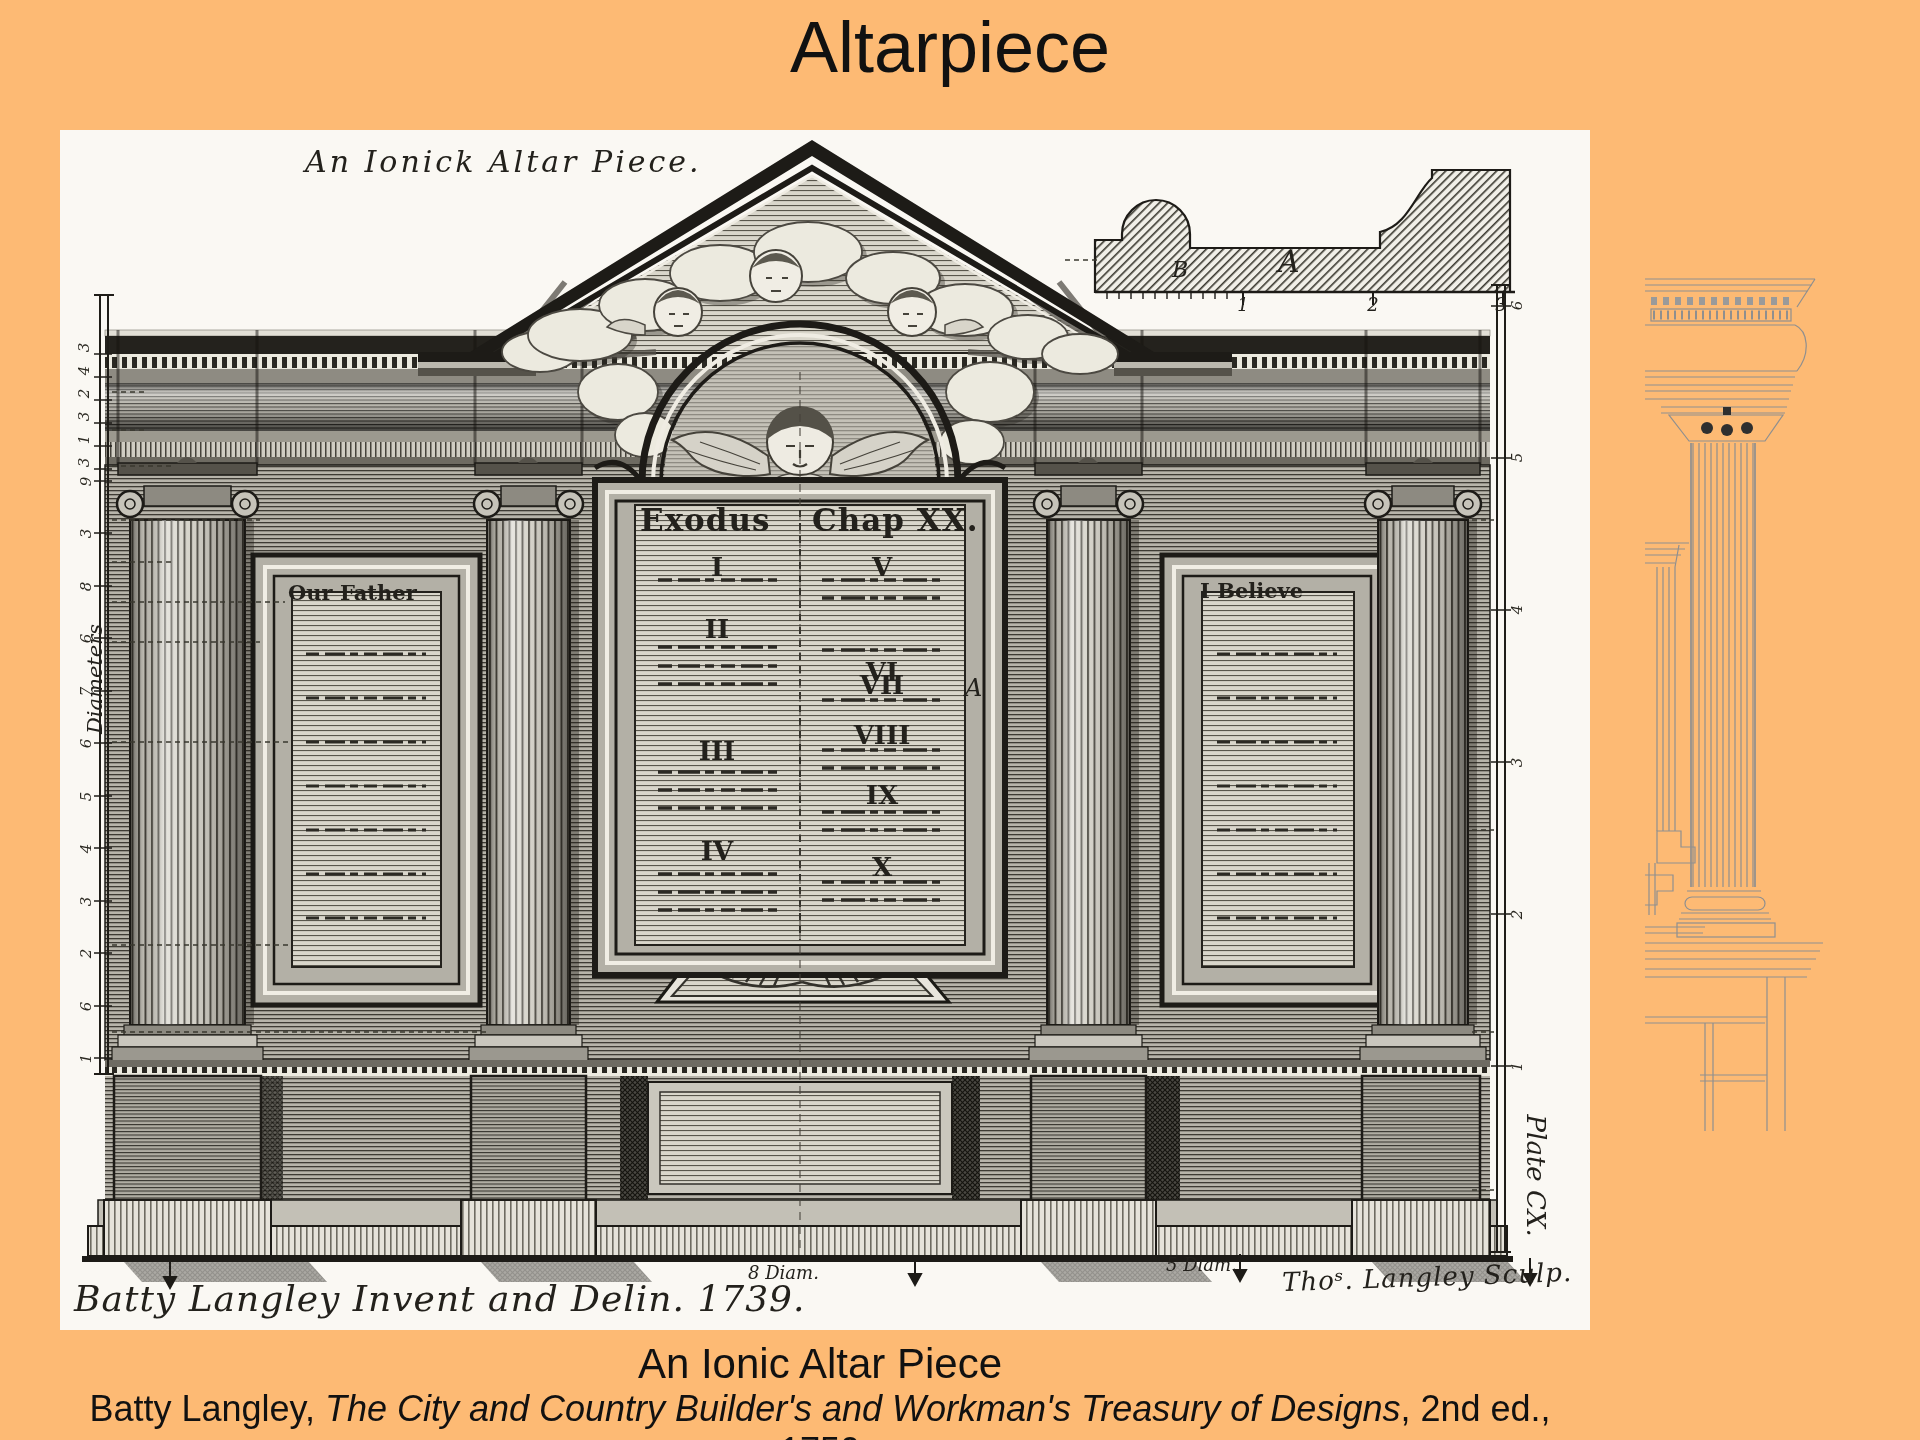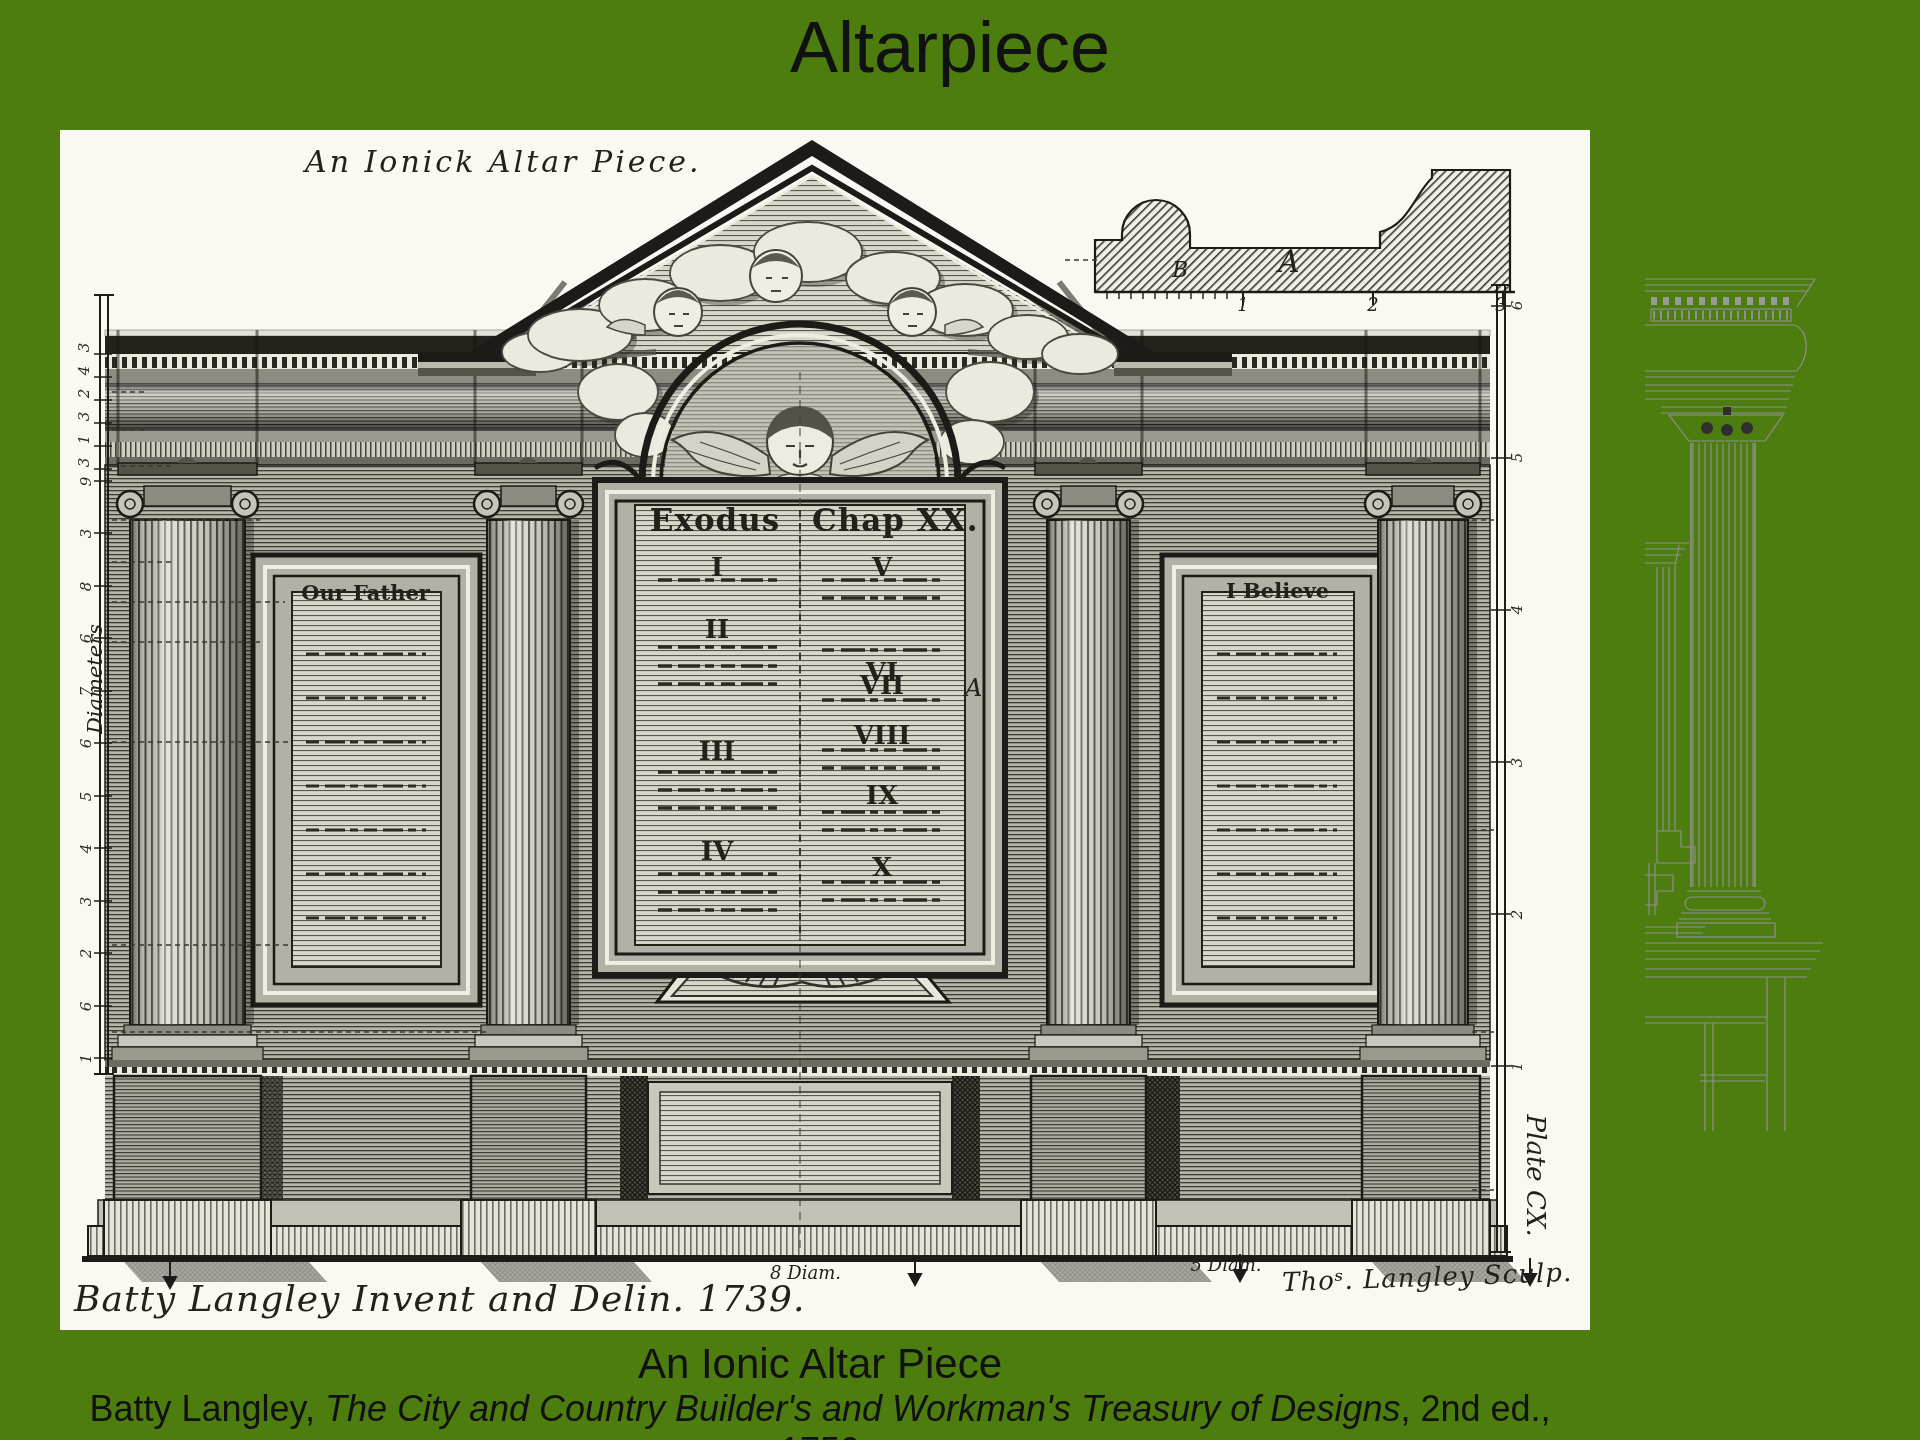--- a/index.html
+++ b/index.html
@@ -1,24 +1,24 @@
 <!DOCTYPE html>
 <html><head>
 <meta charset="utf-8">
 <style>
   html,body{margin:0;padding:0;background:#fff;width:1920px;height:1440px;overflow:hidden;
     font-family:"Liberation Sans",sans-serif;}
-  .slide{position:absolute;left:0;top:0;width:1920px;height:1440px;background:#4d7c0f;}
+  .slide{position:absolute;left:0;top:0;width:1920px;height:1440px;background:#fdba74;}
   .title{position:absolute;left:0;top:6px;width:1900px;text-align:center;margin:0;
     font-size:72px;font-weight:500;color:#111;letter-spacing:0px;font-family:"Liberation Sans",sans-serif;}
   .engraving{position:absolute;left:60px;top:130px;width:1530px;height:1200px;background:#faf8f3;}
   .engraving svg{position:absolute;left:0;top:0;}
   .lbl{position:absolute;font-family:"DejaVu Serif",serif;color:#23211c;line-height:1.05;white-space:nowrap;}
   .it{font-style:italic;}
-  .ctr{text-align:center;}
+  .ctr{}
   .plate-title{font-size:30px;letter-spacing:3px;}
   .tab-head{font-size:31px;font-weight:600;letter-spacing:1px;}
   .numeral{font-size:26px;font-weight:600;width:60px;text-align:center;}
   .panel-title{font-size:21px;font-weight:600;}
   .marker{font-size:24px;}
   .prof-lb{font-size:22px;}
   .prof-la{font-size:30px;}
   .prof-t{font-size:18px;width:30px;text-align:center;}
   .script{font-size:36px;letter-spacing:1px;}
   .dim{font-size:18px;}

